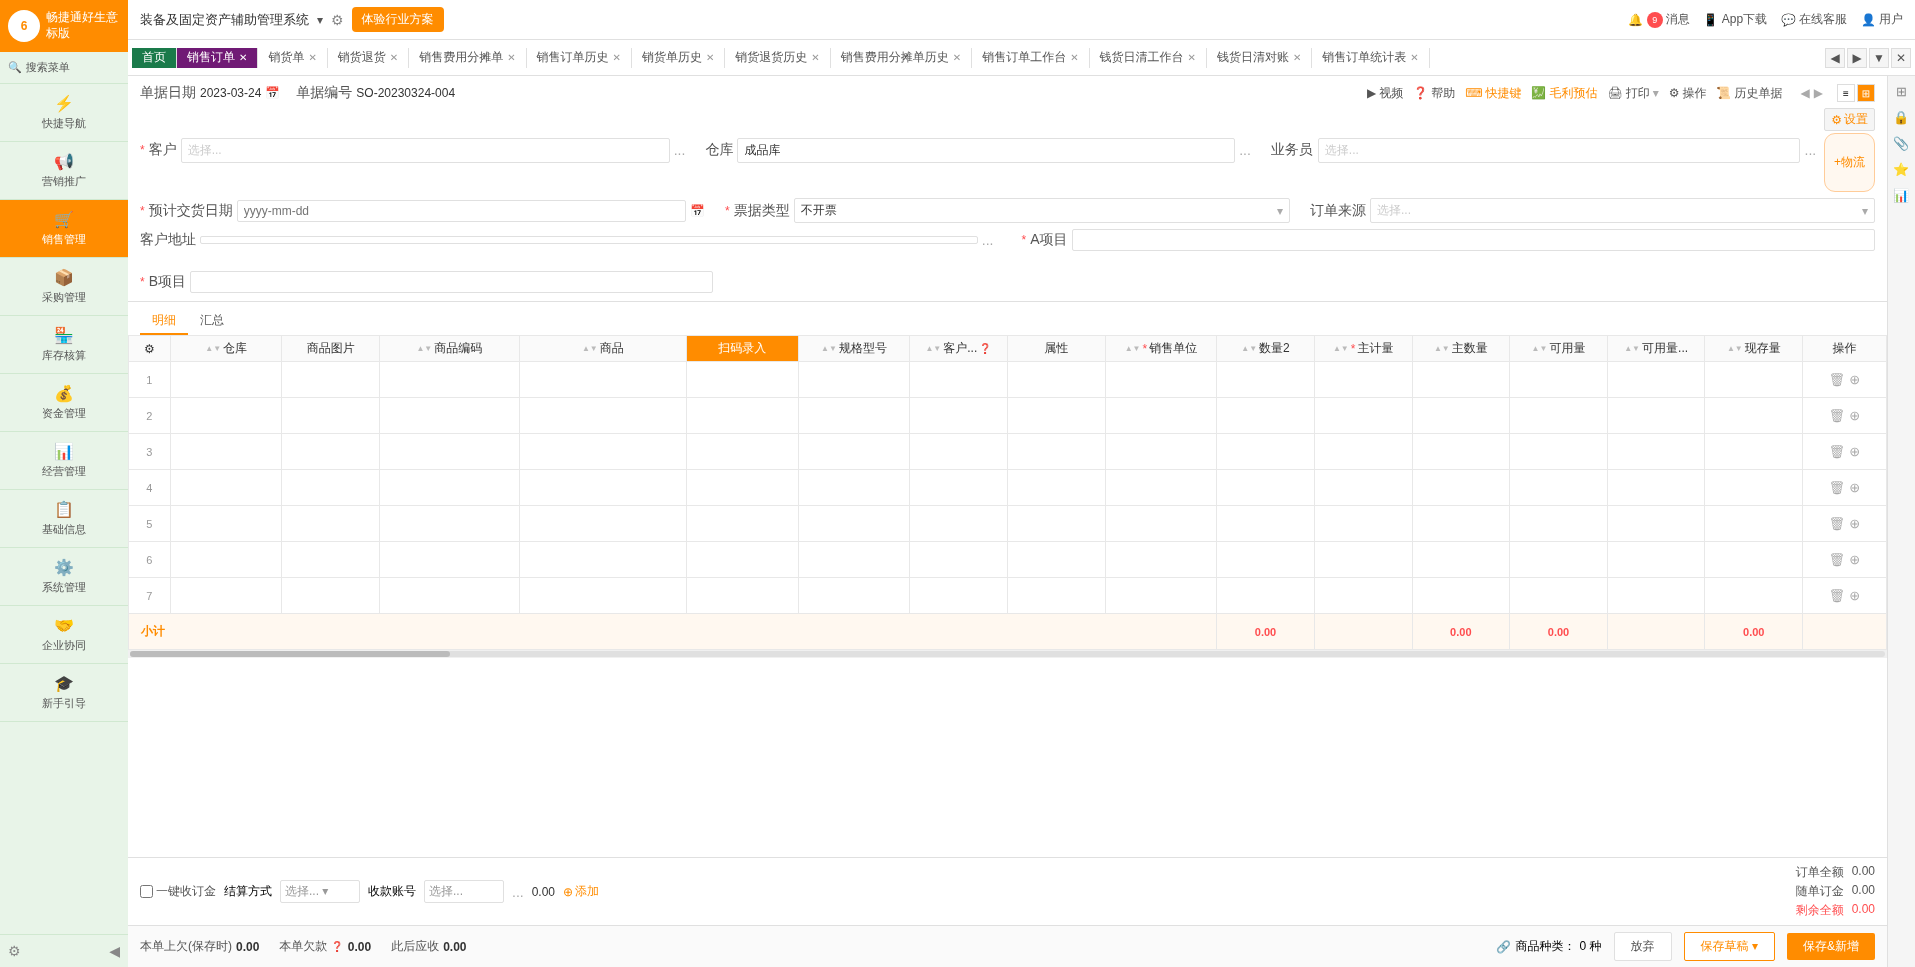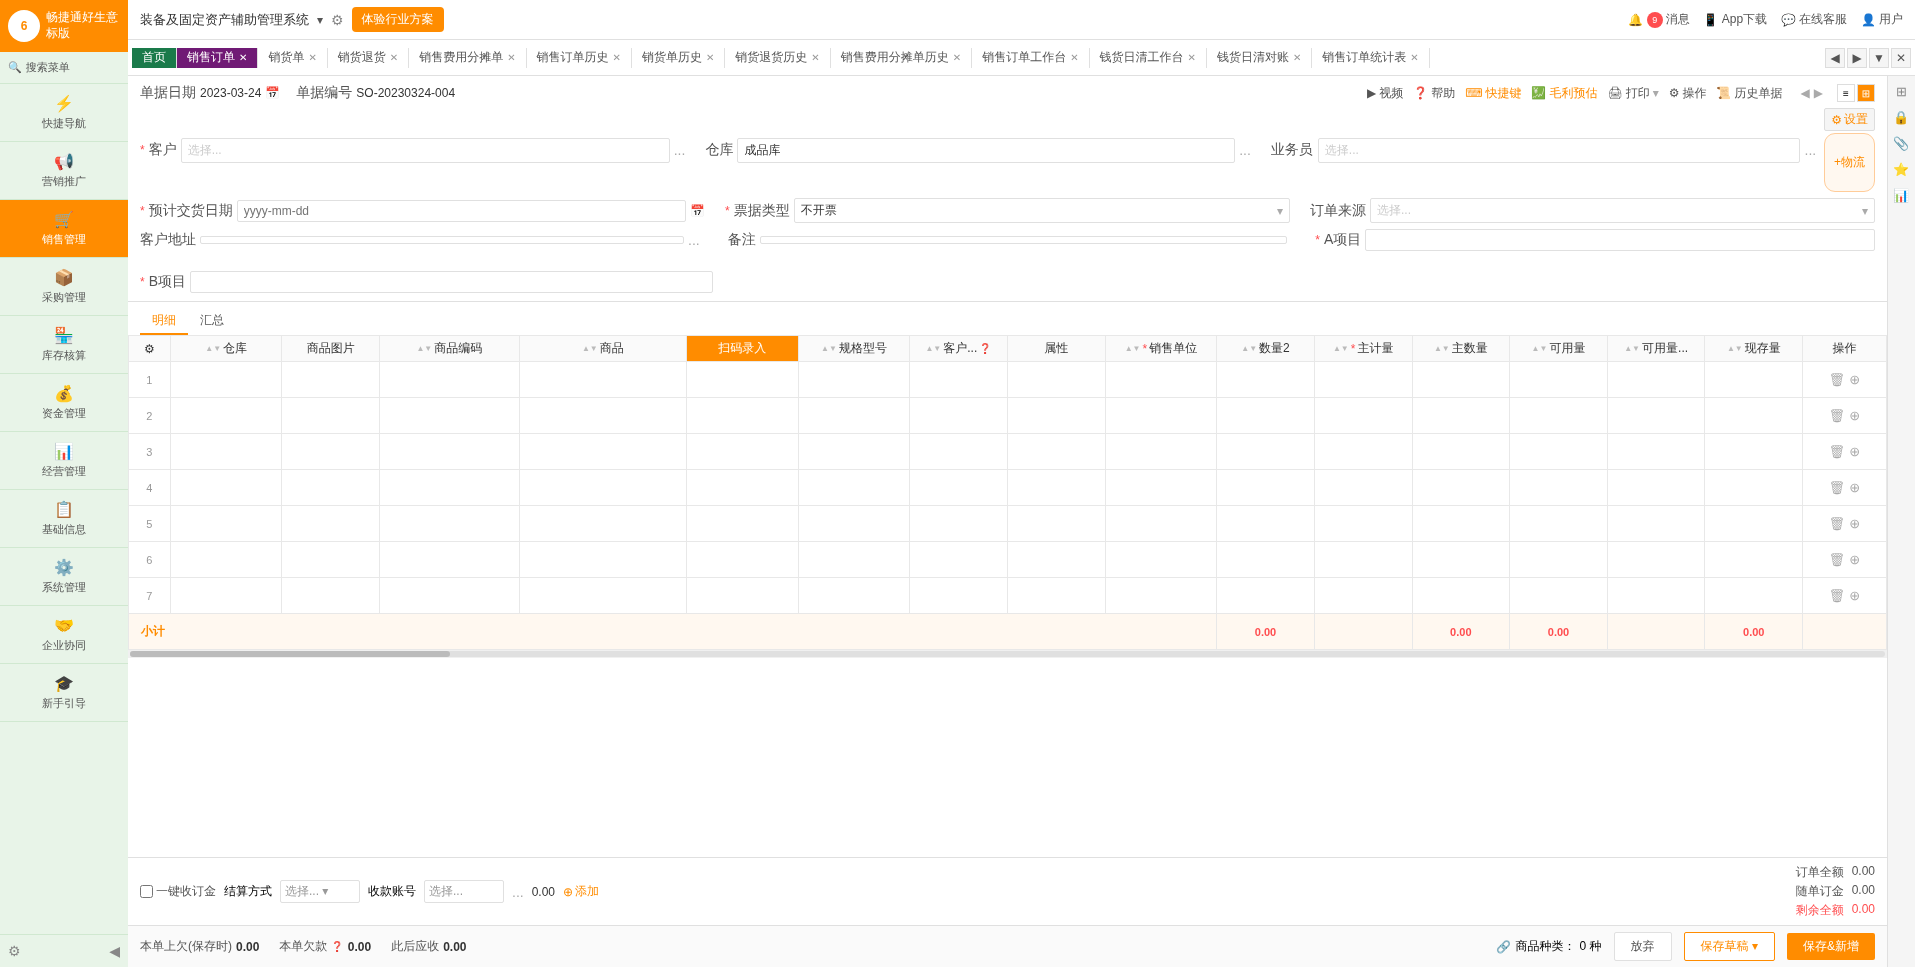--- a/index.html
+++ b/index.html
@@ -382,24 +382,20 @@
           </div>
         </div>
 
         <div style="display:flex; align-items:center; gap:8px; margin-bottom:20px;">
           <div style="flex:1; display:flex; align-items:center; gap:4px;">
             <span class="form-label">客户地址</span>
             <div class="input-box" style="flex:1;"></div>
             <span class="dots-btn">...</span>
           </div>
           <div style="flex:1; display:flex; align-items:center; gap:4px; padding-left:20px;">
-            <span class="form-label">备注</span>
-            <div class="input-box" style="flex:1;"></div>
-          </div>
-          <div style="flex:1; display:flex; align-items:center; gap:4px; padding-left:20px;">
             <span style="color:#ff4d4f;">*</span>
             <span class="form-label">A项目</span>
             <input class="input-box" style="flex: 1 1 0%;" placeholder="">
           </div>
         </div>
 
         <div style="display:flex; align-items:center; gap:0;">
           <div style="flex:1; display:flex; align-items:center; gap:4px; max-width:33%;">
             <span style="color:#ff4d4f;">*</span>
             <span class="form-label">B项目</span>

